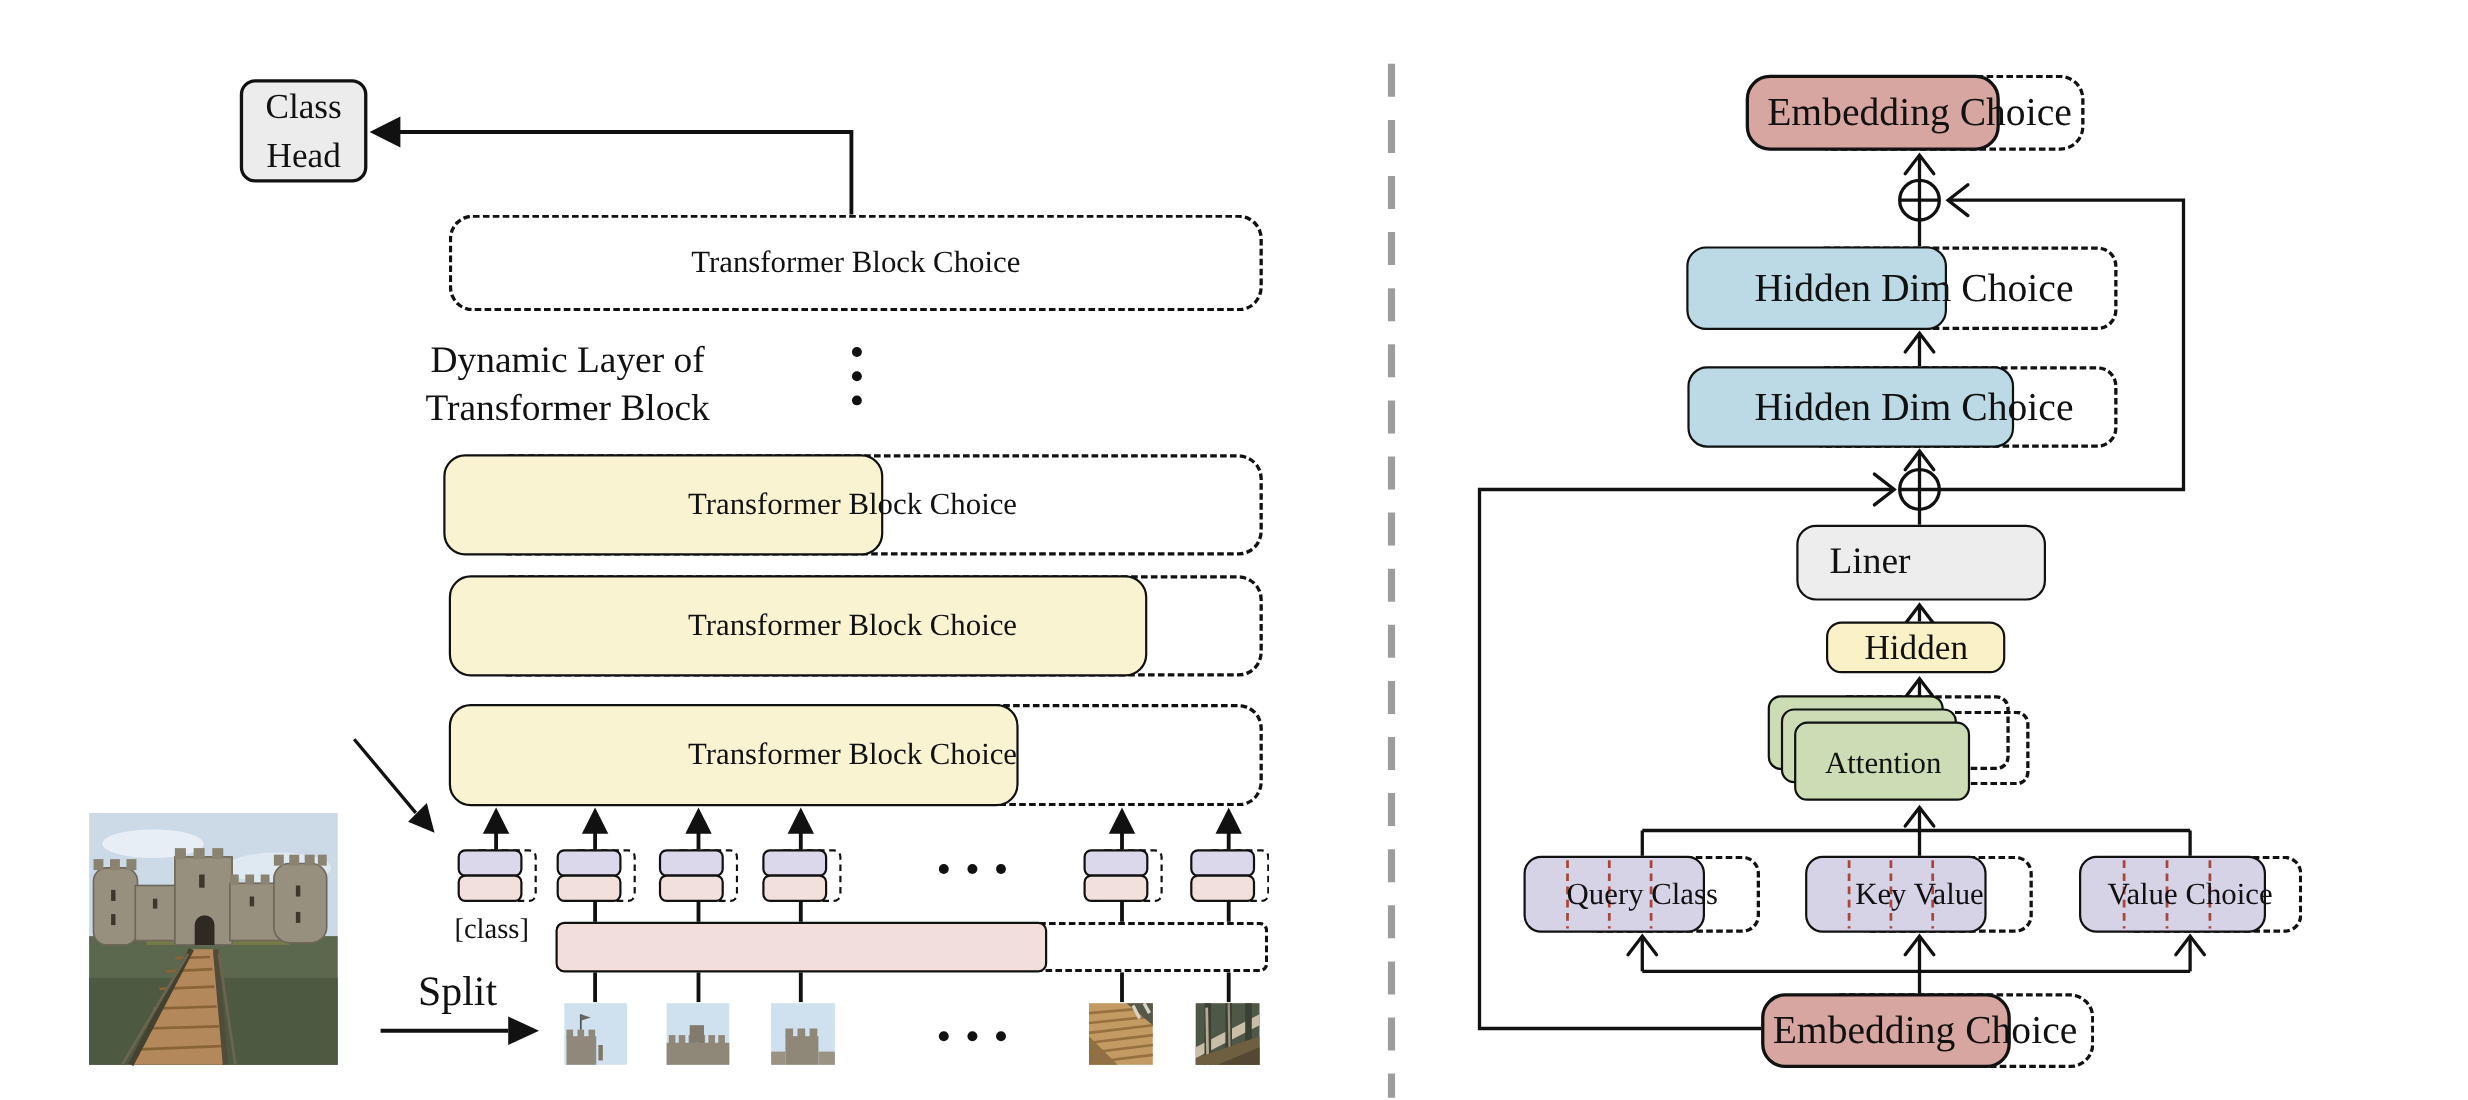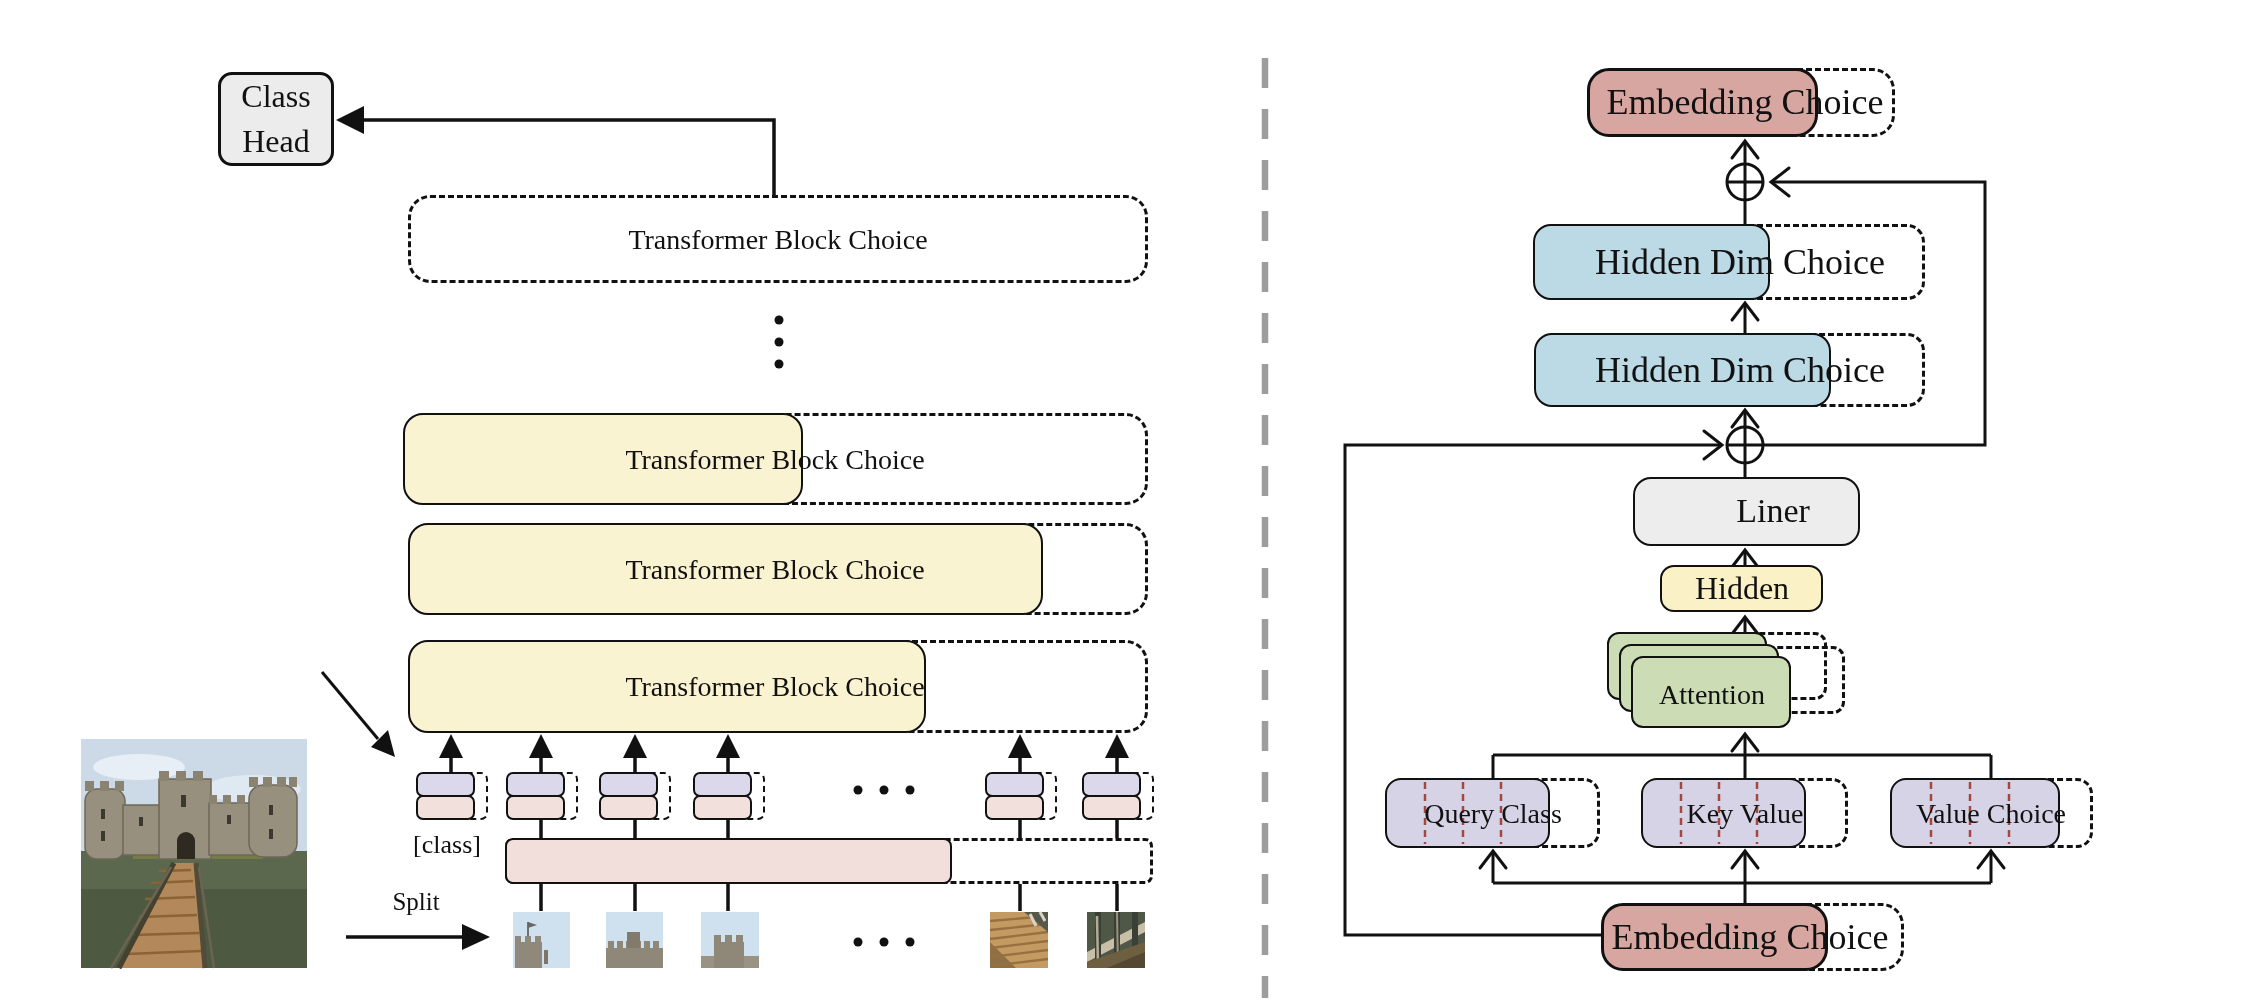--- a/index.html
+++ b/index.html
@@ -5,21 +5,21 @@
   html,body{margin:0;padding:0;background:#fff;}
   #stage{position:relative;width:2244px;height:1000px;background:#fff;overflow:hidden;
          font-family:"Liberation Serif","DejaVu Serif",serif;color:#111;}
   .lyr{position:absolute;left:0;top:0;width:2244px;height:1000px;}
   .z1{z-index:1}.z2{z-index:2}.z3{z-index:3}.z4{z-index:4}.z5{z-index:5}
   .box{position:absolute;box-sizing:border-box;border:2.8px solid #111;}
   .dash{position:absolute;box-sizing:border-box;border:3px dashed #111;background:transparent;}
   .lbl{position:absolute;transform:translate(-50%,-50%);white-space:nowrap;text-align:center;line-height:1.25;}
   .pre{white-space:pre-line;}
   .s26{font-size:26px}.s28{font-size:28px}.s30{font-size:36px}.s31{font-size:31px;line-height:1.2}
-  .s32{font-size:32px}.s33{font-size:28px}.s34{font-size:34px;line-height:1.3}.s35{font-size:25px}
+  .s32{font-size:32px}.s33{font-size:28px}.s34{font-size:34px;line-height:1.3}.s35{font-size:38px}
   svg{position:absolute;left:0;top:0;}
   .wire{stroke:#111;stroke-width:3;fill:none;}
   .wire4{stroke:#111;stroke-width:3.5;fill:none;}
   .tri{fill:#111;stroke:none;}
   .chev{stroke:#111;stroke-width:3;fill:none;stroke-linecap:round;}
 </style>
 </head>
 <body>
 
 <div id="stage">
@@ -329,30 +329,32 @@
       <line x1="1931" y1="782" x2="1931" y2="844"></line>
         <line x1="1970" y1="782" x2="1970" y2="844"></line>
         <line x1="2009" y1="782" x2="2009" y2="844"></line>
     </g>
   </svg>
 
   <div class="lyr z5">
     <div class="lbl pre s32" style="left:276px;top:119px;line-height:1.4;">Class
 Head</div>
     <div class="lbl s33" style="left:778px;top:239px;">Transformer Block Choice</div>
+    <div class="lbl pre s34" style="left:516px;top:350px;">Dynamic Layer of
+Transformer Block</div>
     <div class="lbl s33" style="left:775px;top:459px;">Transformer Block Choice</div>
     <div class="lbl s33" style="left:775px;top:569px;">Transformer Block Choice</div>
     <div class="lbl s33" style="left:775px;top:686px;">Transformer Block Choice</div>
     <div class="lbl s26" style="left:447px;top:845px;">[class]</div>
     <div class="lbl s35" style="left:416px;top:902px;">Split</div>
 
     <div class="lbl s30" style="left:1745px;top:102px;">Embedding Choice</div>
     <div class="lbl s30" style="left:1740px;top:262px;">Hidden Dim Choice</div>
     <div class="lbl s30" style="left:1740px;top:370px;">Hidden Dim Choice</div>
-    <div class="lbl s34" style="left:1773px;top:511px;text-align:right;">Liner</div>
+    <div class="lbl s34" style="left:1700px;top:511px;text-align:right;">Liner</div>
     <div class="lbl s32" style="left:1742px;top:588px;">Hidden</div>
     <div class="lbl s28" style="left:1712px;top:694px;">Attention</div>
     <div class="lbl s28" style="left:1493px;top:813px;">Query Class</div>
     <div class="lbl s28" style="left:1745px;top:813px;">Key Value</div>
     <div class="lbl s28" style="left:1991px;top:813px;">Value Choice</div>
     <div class="lbl s30" style="left:1750px;top:937px;">Embedding Choice</div>
   </div>
 </div>
 
 </body></html>

